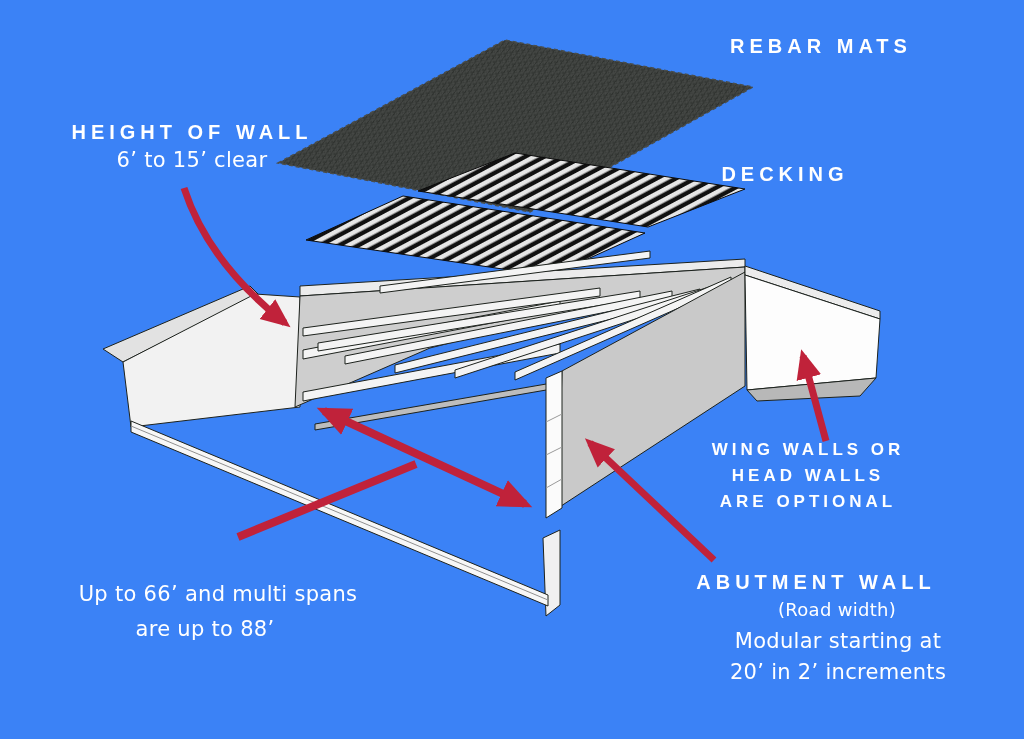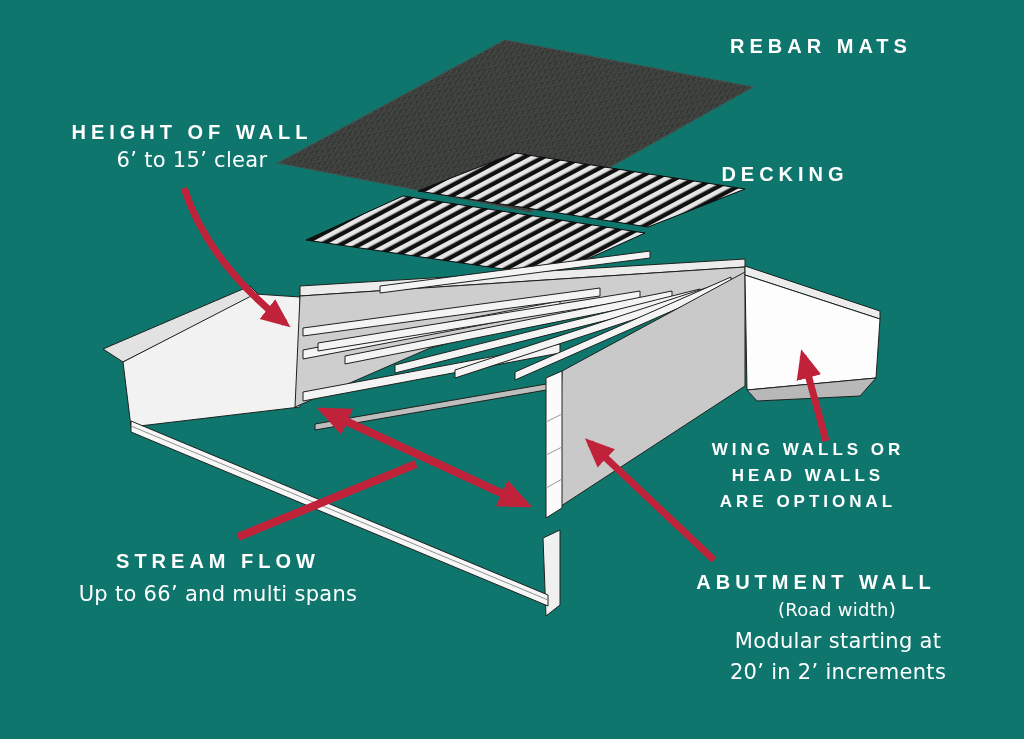--- a/index.html
+++ b/index.html
@@ -1,16 +1,16 @@
 <!DOCTYPE html>
 <html><head>
 <meta charset="utf-8">
 <style>
   html,body{margin:0;padding:0;background:#000;}
-  #stage{position:relative;width:1024px;height:739px;background:#0f766e;overflow:hidden;
+  #stage{position:relative;width:1024px;height:739px;background:#3b82f6;overflow:hidden;
          font-family:"Liberation Sans",sans-serif;}
   #scene{position:absolute;left:0;top:0;width:1024px;height:739px;}
   .lbl{position:absolute;color:#fff;white-space:nowrap;transform:translateX(-50%);
        text-align:center;line-height:1.05;}
   .hdr{font-weight:700;font-size:20px;letter-spacing:5px;
        font-family:"Liberation Sans",sans-serif;}
   .hdr.sm{font-size:17px;letter-spacing:4px;}
   .sub{font-weight:500;font-size:21px;letter-spacing:0.3px;
        font-family:"DejaVu Sans",sans-serif;}
   .sub.it{font-size:18px;}
@@ -106,21 +106,21 @@
 
   <div class="lbl hdr" style="left:192px;top:122px">HEIGHT OF WALL</div>
   <div class="lbl sub" style="left:192px;top:149px">6’ to 15’ clear</div>
 
   <div class="lbl hdr" style="left:785px;top:164px">DECKING</div>
 
   <div class="lbl hdr sm" style="left:808px;top:441px">WING WALLS OR</div>
   <div class="lbl hdr sm" style="left:808px;top:493px">ARE OPTIONAL</div>
   <div class="lbl hdr sm" style="left:808px;top:467px">HEAD WALLS</div>
 
-  <div class="lbl hdr" style="left:218px;top:551px">STREAM FLOW</div>
   <div class="lbl sub" style="left:218px;top:583px">Up to 66’ and multi spans</div>
+  <div class="lbl sub" style="left:205px;top:618px">are up to 88’</div>
 
   <div class="lbl hdr" style="left:816px;top:572px">ABUTMENT WALL</div>
   <div class="lbl sub it" style="left:837px;top:601px">(Road width)</div>
   <div class="lbl sub" style="left:838px;top:630px">Modular starting at</div>
   <div class="lbl sub" style="left:838px;top:661px">20’ in 2’ increments</div>
 
 </div>
 
 </body></html>

